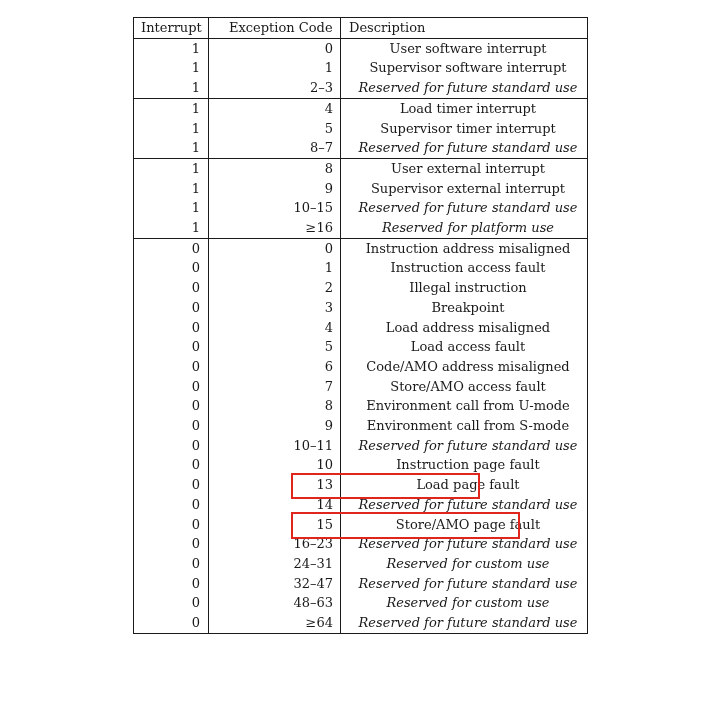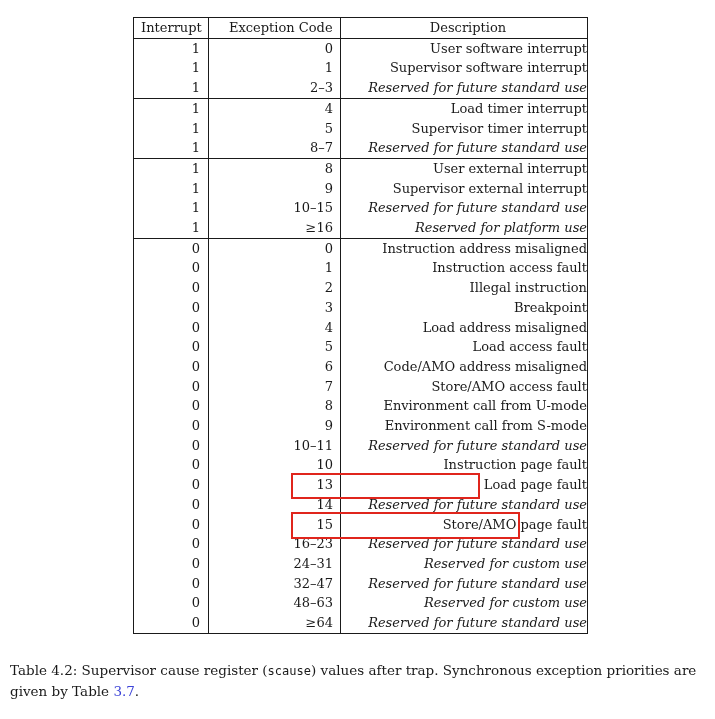--- a/index.html
+++ b/index.html
@@ -32,24 +32,24 @@
     height: 19.7px;
     white-space: nowrap;
     overflow: hidden;
     font-weight: normal;
   }
   table.scause th { text-align: left; border-bottom: 1px solid #1a1a1a; }
   table.scause th:nth-child(1), table.scause td:nth-child(1) { border-right: 1px solid #1a1a1a; }
   table.scause th:nth-child(2), table.scause td:nth-child(2) { border-right: 1px solid #1a1a1a; }
   table.scause th:nth-child(1) { padding-left: 7px; }
   table.scause th:nth-child(2) { padding-left: 20px; }
-  table.scause th:nth-child(3) { padding-left: 8px; text-align: center; }
+  table.scause th:nth-child(3) { padding-left: 8px; }
   table.scause td:nth-child(1) { text-align: right; padding-right: 8px; }
   table.scause td:nth-child(2) { text-align: right; padding-right: 7px; }
-  table.scause td:nth-child(3) { text-align: right; padding-left: 8px; }
+  table.scause td:nth-child(3) { text-align: center; padding-left: 8px; }
   table.scause tr.group-start td { border-top: 1px solid #1a1a1a; }
   table.scause td.italic { font-style: italic; }
   .red-box {
     position: absolute;
     border: 2px solid #e0251c;
     background: transparent;
   }
   .red-box.box-13 { left: 291px; top: 473px; width: 185px; height: 22px; }
   .red-box.box-15 { left: 291px; top: 512px; width: 225px; height: 23px; }
   .caption {
@@ -235,22 +235,14 @@
           <td>0</td>
           <td>≥64</td>
           <td class="italic">Reserved for future standard use</td>
         </tr>
       </tbody>
   </table>
 
   <div class="red-box box-13" style="border-color: rgb(224, 37, 28);"></div>
   <div class="red-box box-15" style="border-color: rgb(224, 37, 28);"></div>
 
-  <div class="caption">
-    <span>
-      <span>Table 4.2: Supervisor cause register (</span><span class="mono">scause</span><span>) values after trap. Synchronous exception priorities</span>
-    </span>
-    <span>
-      <span>are given by Table </span><span class="link" style="color: rgb(61, 68, 216);">3.7</span><span>.</span>
-    </span>
-  </div>
 
 </div>
 
 </body></html>

